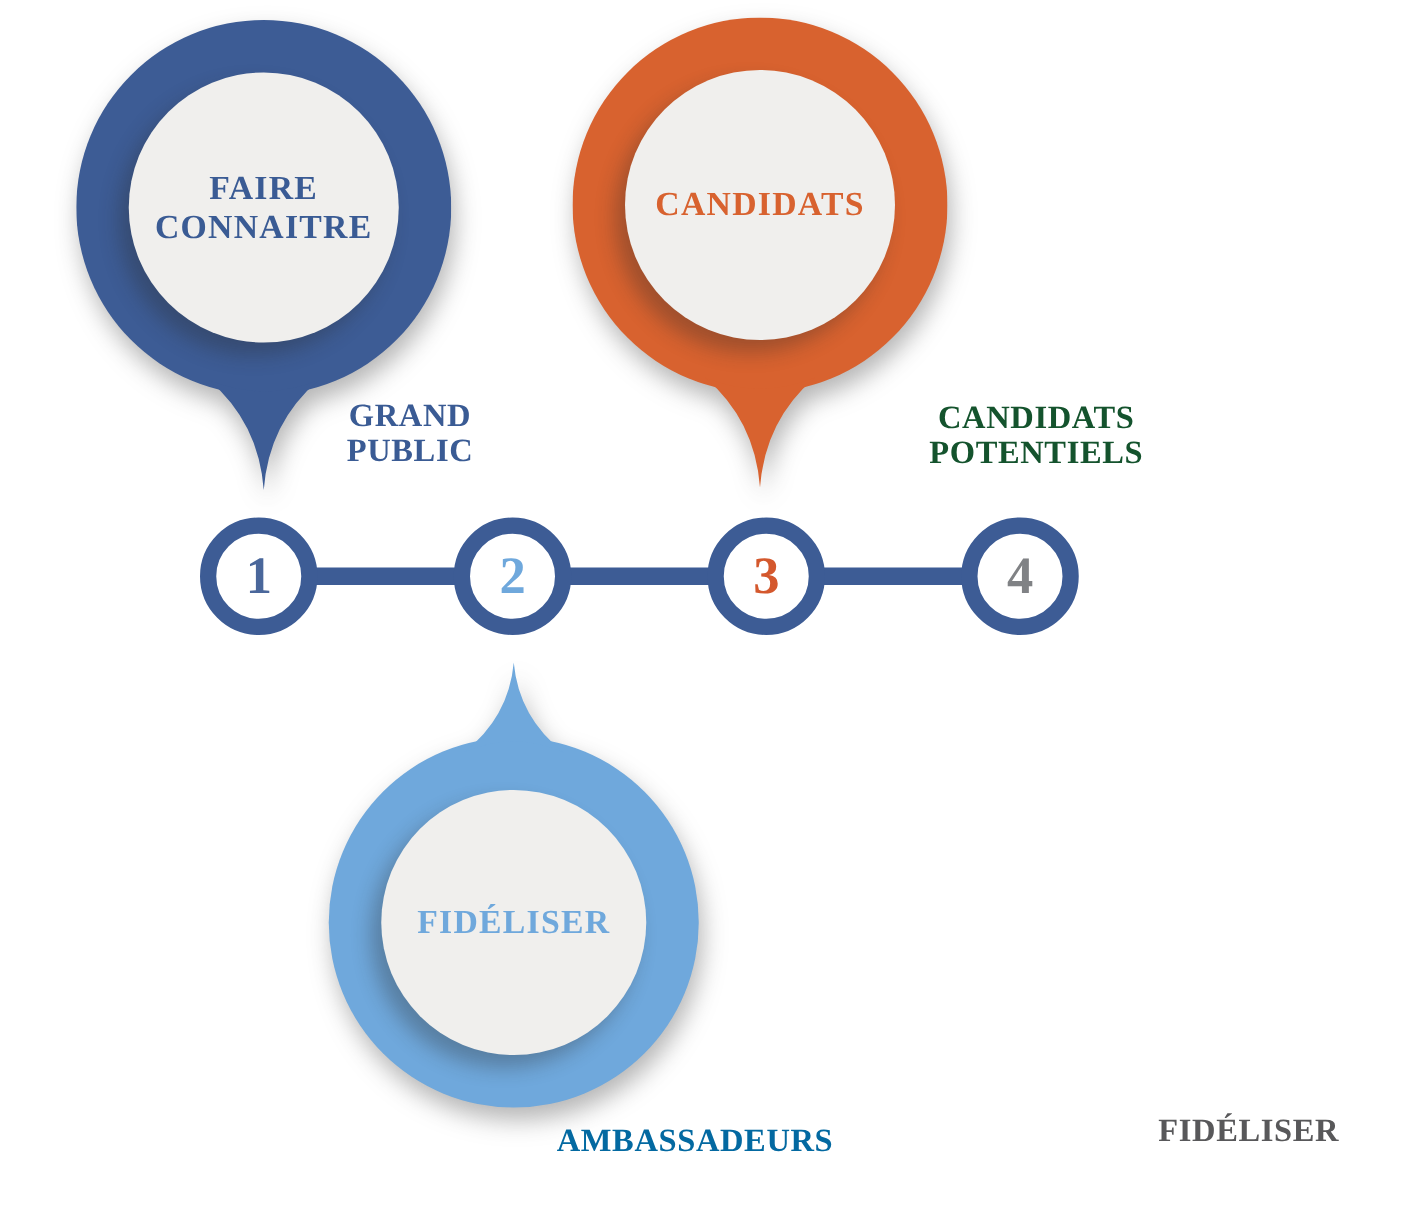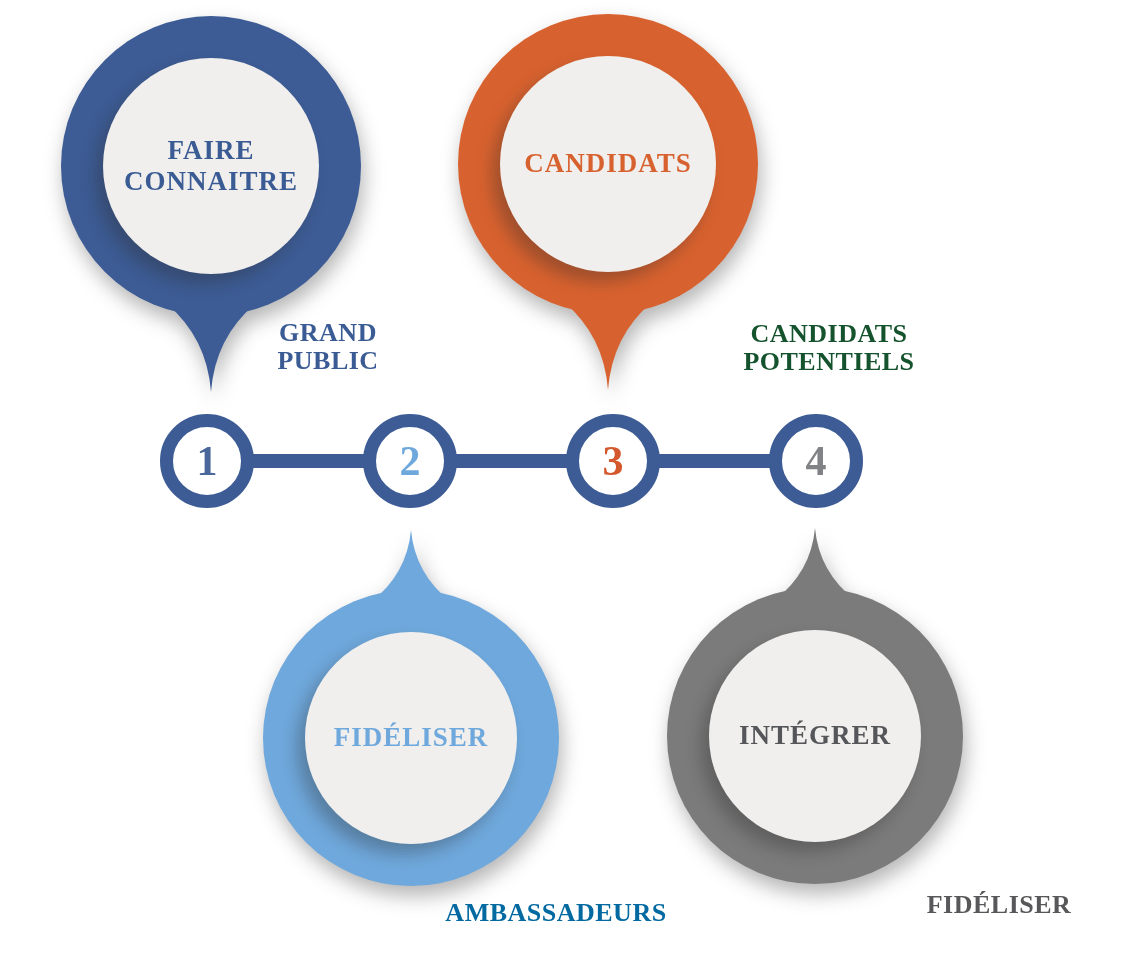--- a/index.html
+++ b/index.html
@@ -93,28 +93,20 @@
 
   <div class="balloon balloon-2">
     <svg class="pin s2" viewBox="0 0 300 360" aria-hidden="true">
       <circle cx="150" cy="210" r="148" fill="currentColor"></circle>
       <path d="M110,74 Q146,46 150,2 Q154,46 190,74 Q150,56 110,74 Z" fill="currentColor"></path>
     </svg>
     <div class="inner-circle"></div>
     <div class="balloon-text t2">FIDÉLISER</div>
   </div>
 
-  <div class="balloon balloon-4">
-    <svg class="pin s4" viewBox="0 0 300 360" aria-hidden="true">
-      <circle cx="150" cy="210" r="148" fill="currentColor"></circle>
-      <path d="M110,74 Q146,46 150,2 Q154,46 190,74 Q150,56 110,74 Z" fill="currentColor"></path>
-    </svg>
-    <div class="inner-circle"></div>
-    <div class="balloon-text t4">INTÉGRER</div>
-  </div>
 
   <div class="audience-label audience-1">GRAND
 PUBLIC</div>
   <div class="audience-label audience-3">CANDIDATS
 POTENTIELS</div>
   <div class="audience-label audience-2">AMBASSADEURS</div>
   <div class="audience-label audience-4">FIDÉLISER</div>
 
   <div class="timeline-line"></div>
   <div class="timeline-node node-1">

